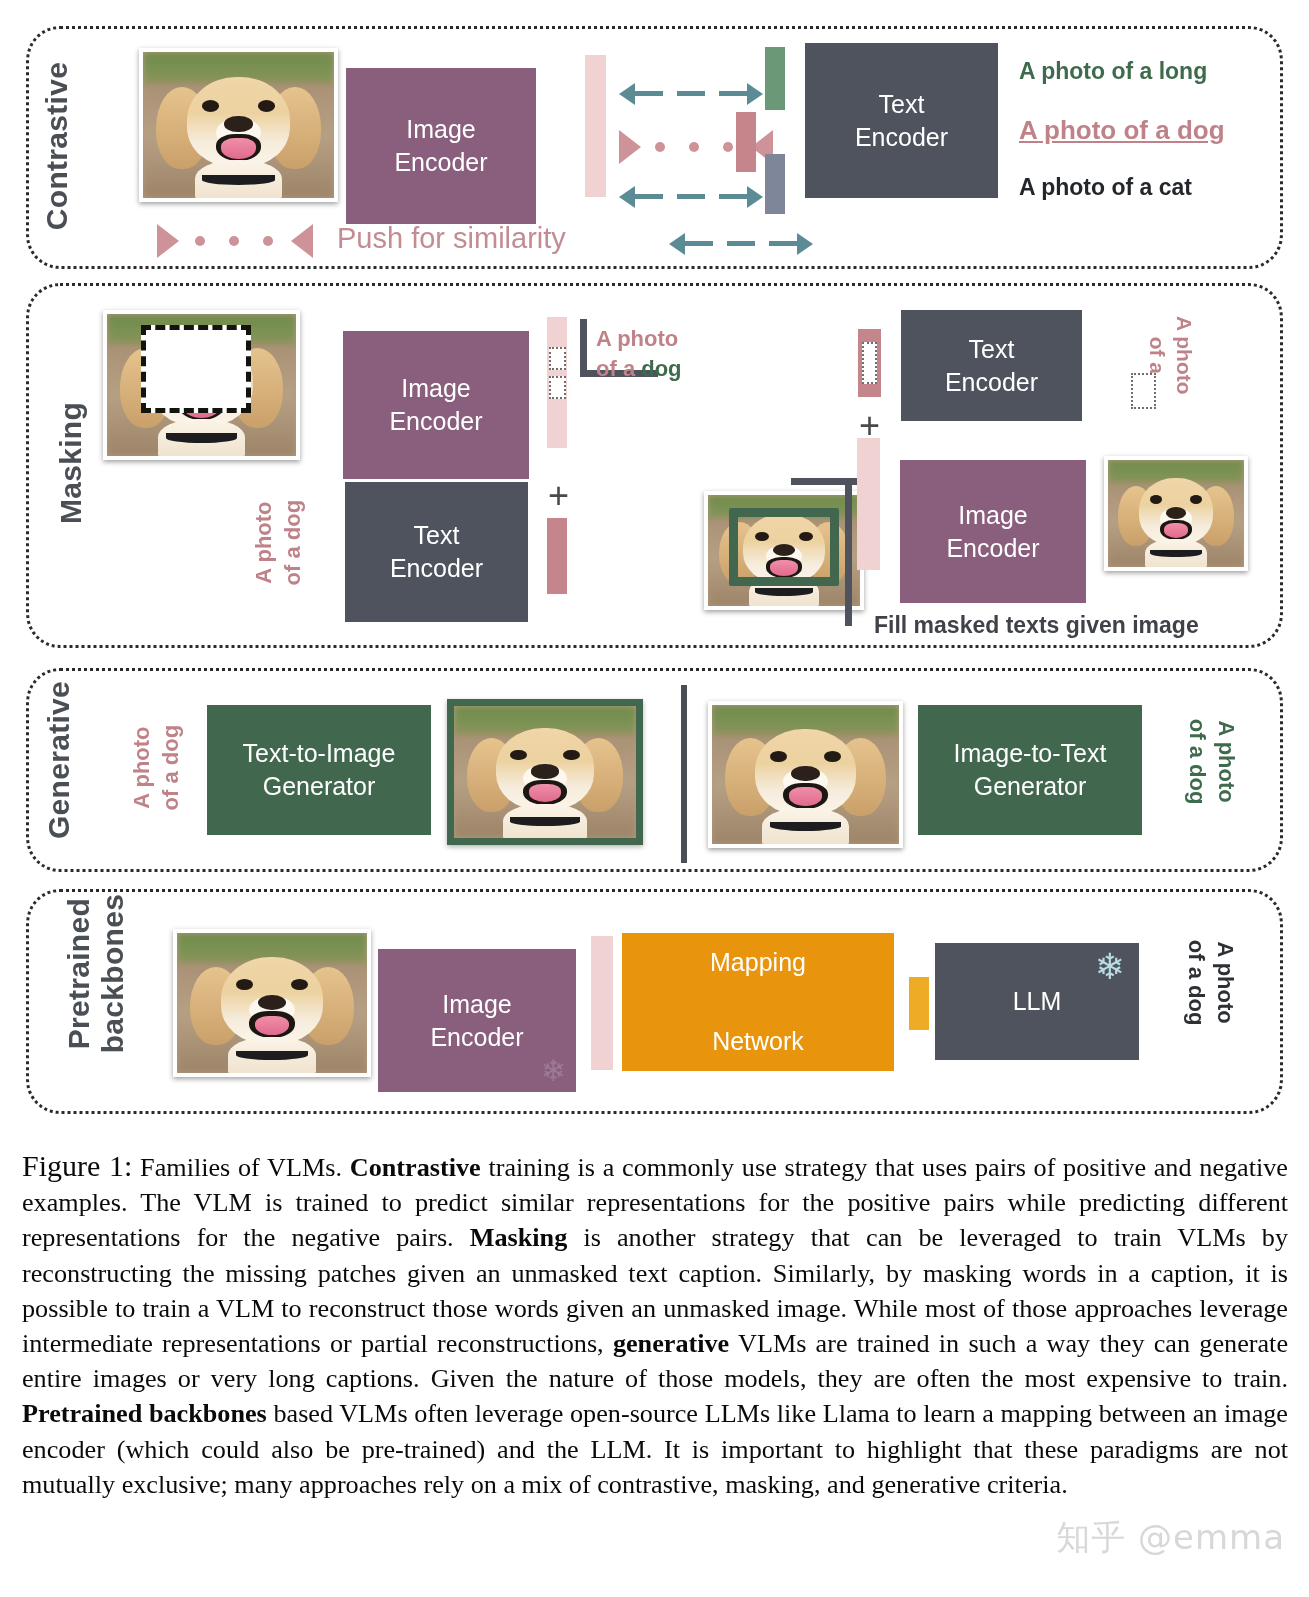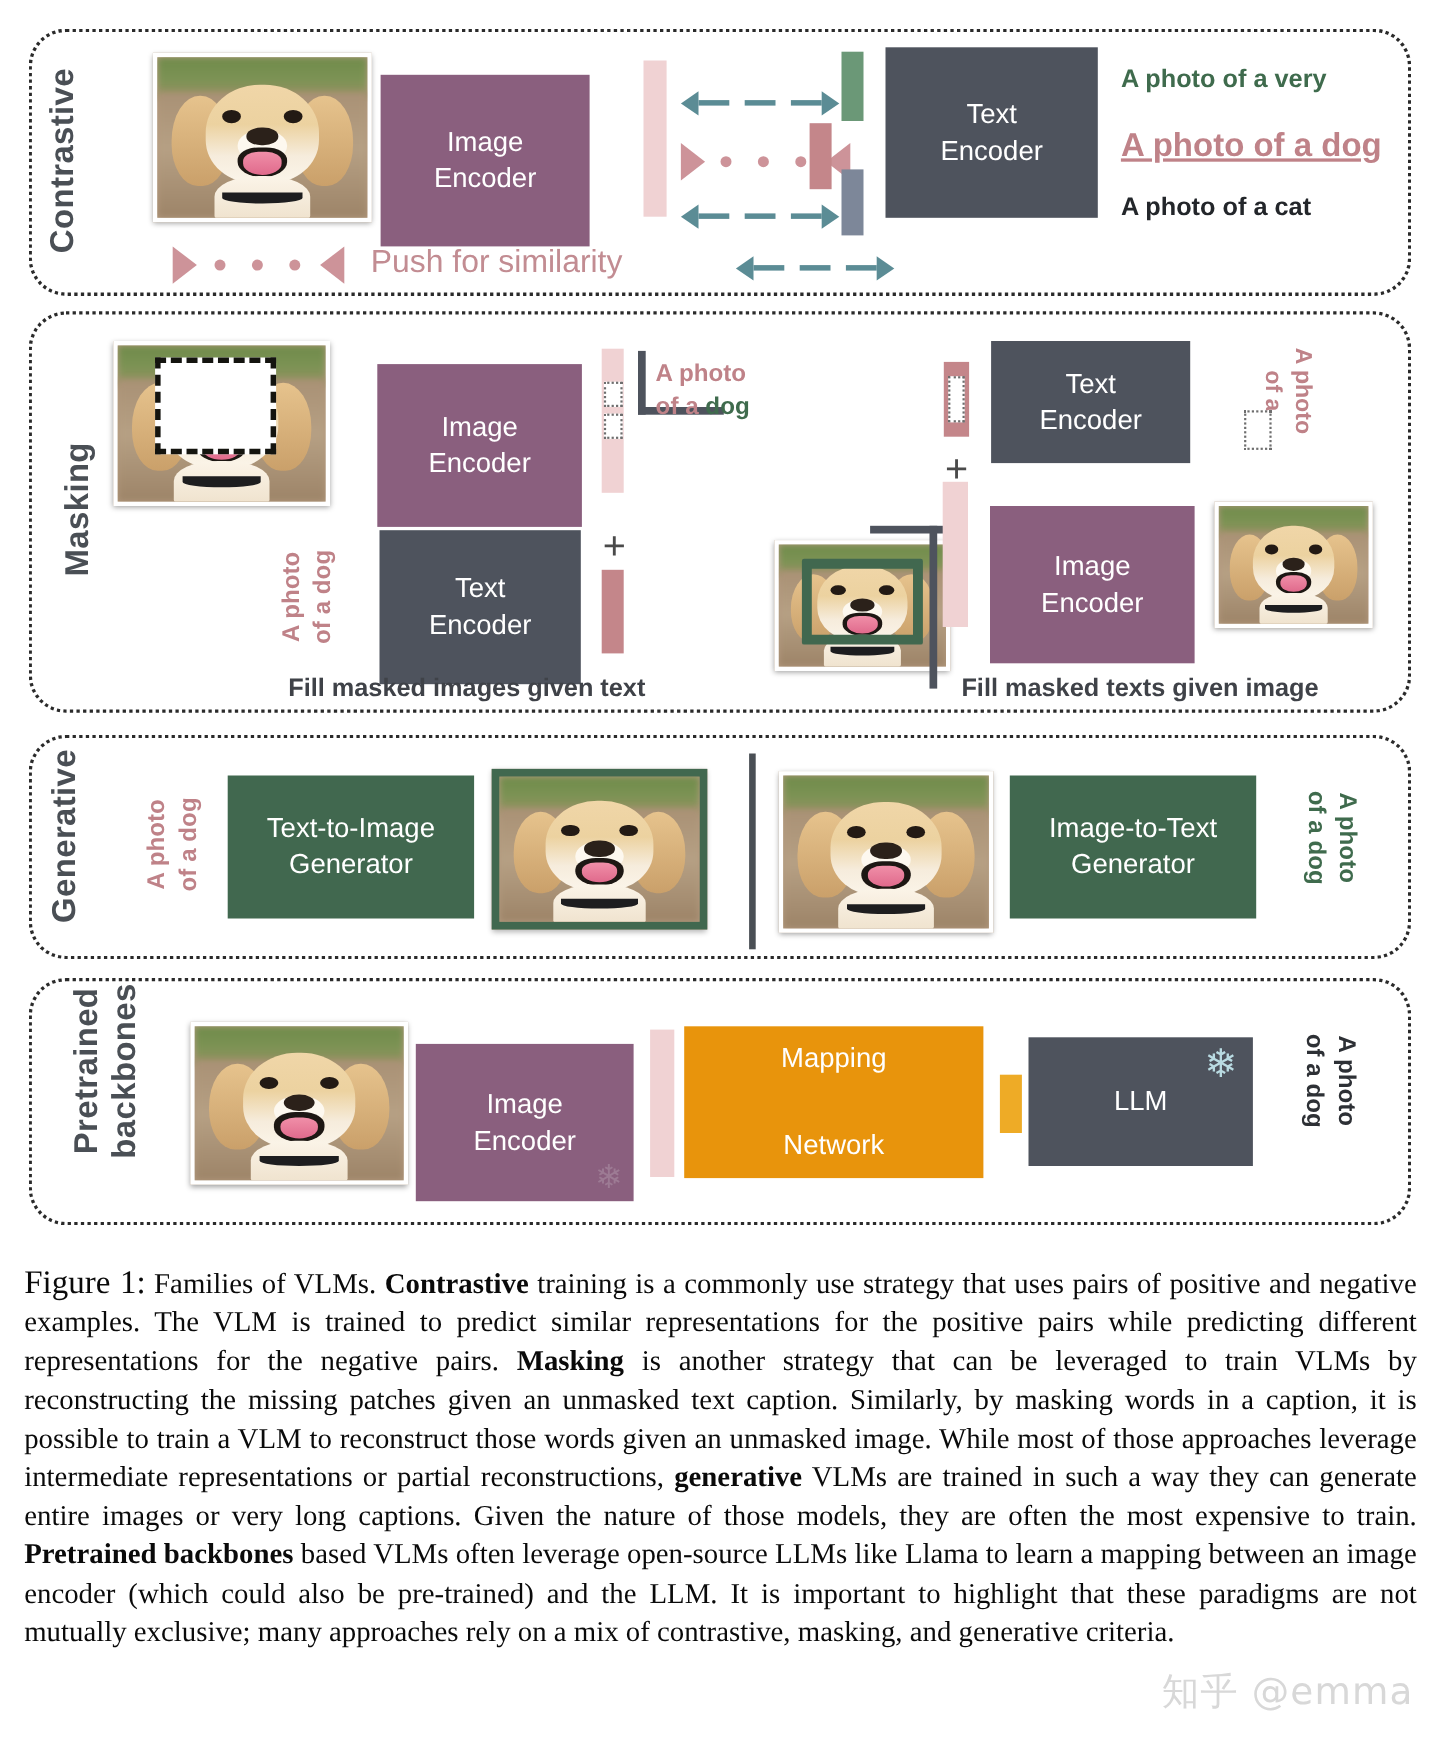--- a/index.html
+++ b/index.html
@@ -248,22 +248,22 @@
 
     <div class="bar green" style="left:736px; top:18px; width:20px; height:63px;"></div>
     <div class="bar rose" style="left:707px; top:83px; width:20px; height:60px;"></div>
     <div class="bar slate" style="left:736px; top:125px; width:20px; height:60px;"></div>
 
     <div class="box dark" style="left:776px; top:14px; width:193px; height:155px;">
       <span>Text</span>
       <span class="l2">Encoder</span>
     </div>
 
-    <div class="cap green" style="left:990px; top:28px; font-size:23px;">A photo of a very</div>
-    <div class="cap rose-u" style="left:990px; top:85px; font-size:30px;">A photo of a dog</div>
+    <div class="cap green" style="left:990px; top:28px; font-size:23px;">A photo of a long</div>
+    <div class="cap rose-u" style="left:990px; top:85px; font-size:26px;">A photo of a dog</div>
     <div class="cap dark" style="left:990px; top:144px; font-size:23px;">A photo of a cat</div>
 
     <div class="sim-arrow" style="left:128px; top:195px; width:160px;">
       <div class="tri right-rose" style="left:0; top:0;"></div>
       <div class="dot-rose" style="left:38px;"></div>
       <div class="dot-rose" style="left:72px;"></div>
       <div class="dot-rose" style="left:106px;"></div>
       <div class="tri left-rose" style="left:134px; top:0;"></div>
     </div>
     <div class="legend-txt rose" style="left:308px; top:193px;">Push for similarity</div>
@@ -382,21 +382,20 @@
       <div class="eye l"></div>
         <div class="eye r"></div>
       <div class="snout"></div>
         <div class="nose"></div>
       <div class="mouth"></div>
         <div class="tongue"></div>
       <div class="chest"></div>
         <div class="collar"></div>
     </div>
 
-    <div class="subcap" style="left:233px; top:326px;">Fill masked images given text</div>
     <div class="subcap" style="left:845px; top:326px;">Fill masked texts given image</div>
   </div>
 
   <div class="panel" style="left:26px; top:668px; width:1257px; height:204px;">
 
     <div class="vlabel" style="left:-60px; top:72px; width:180px;">Generative</div>
 
     <div class="cap rose rot rot-ccw" style="left:68px; top:68px; width:120px; text-align:center; font-size:22px; line-height:1.3;">
       <span>A photo</span><br>
       <span>of a dog</span>

